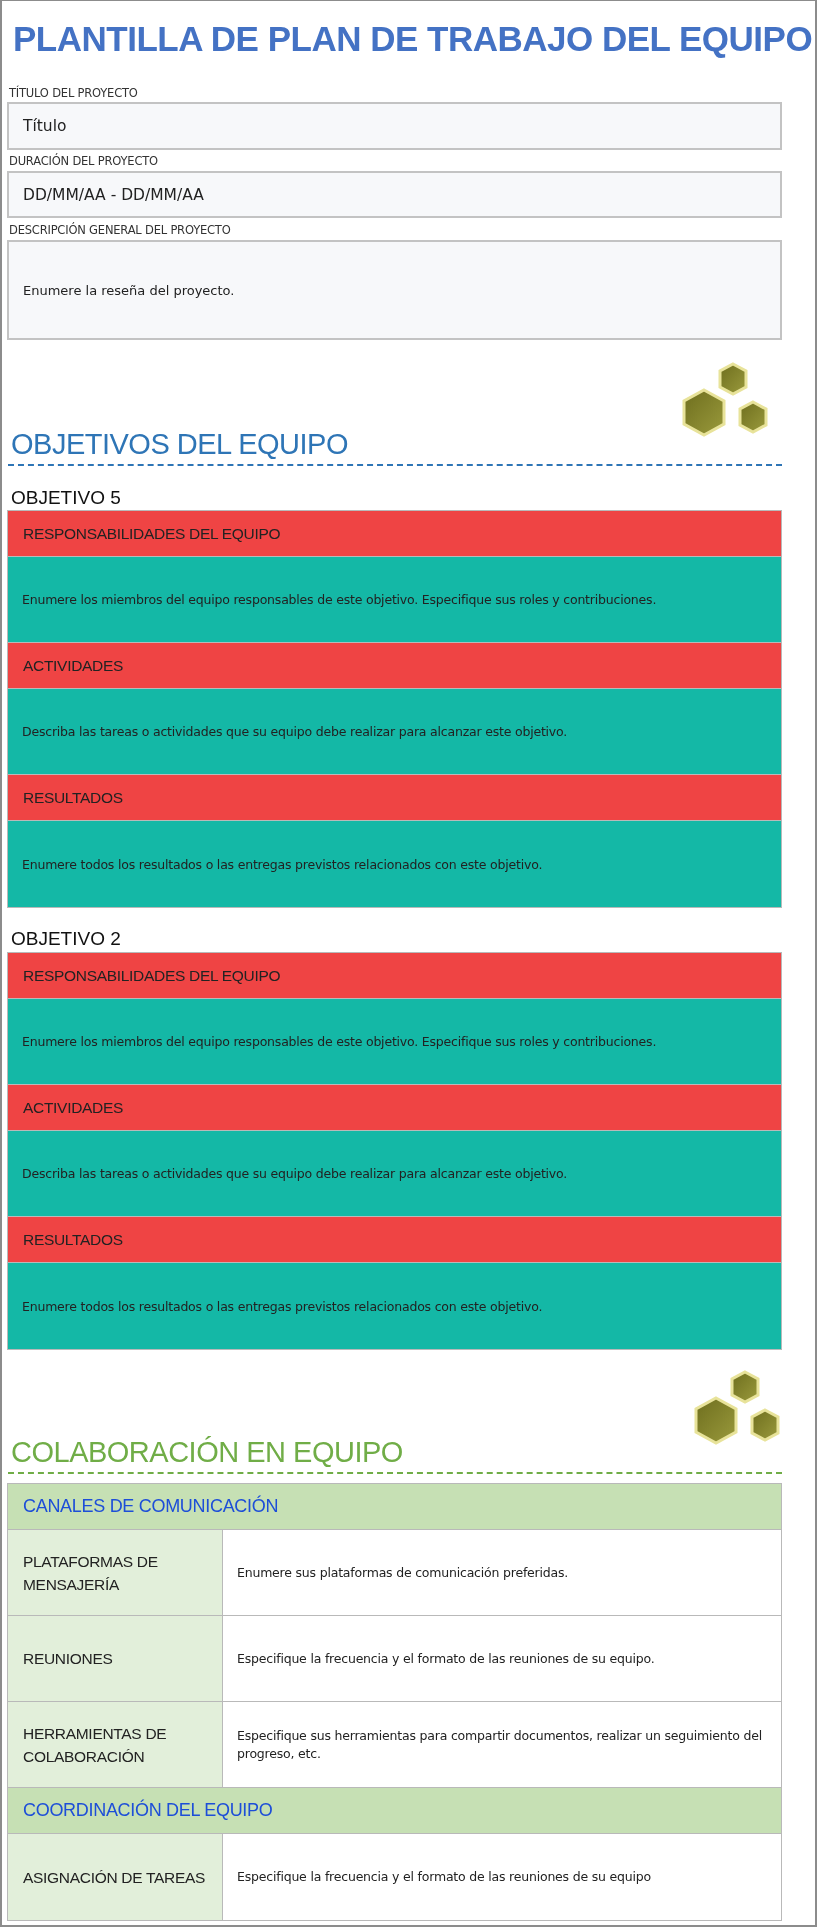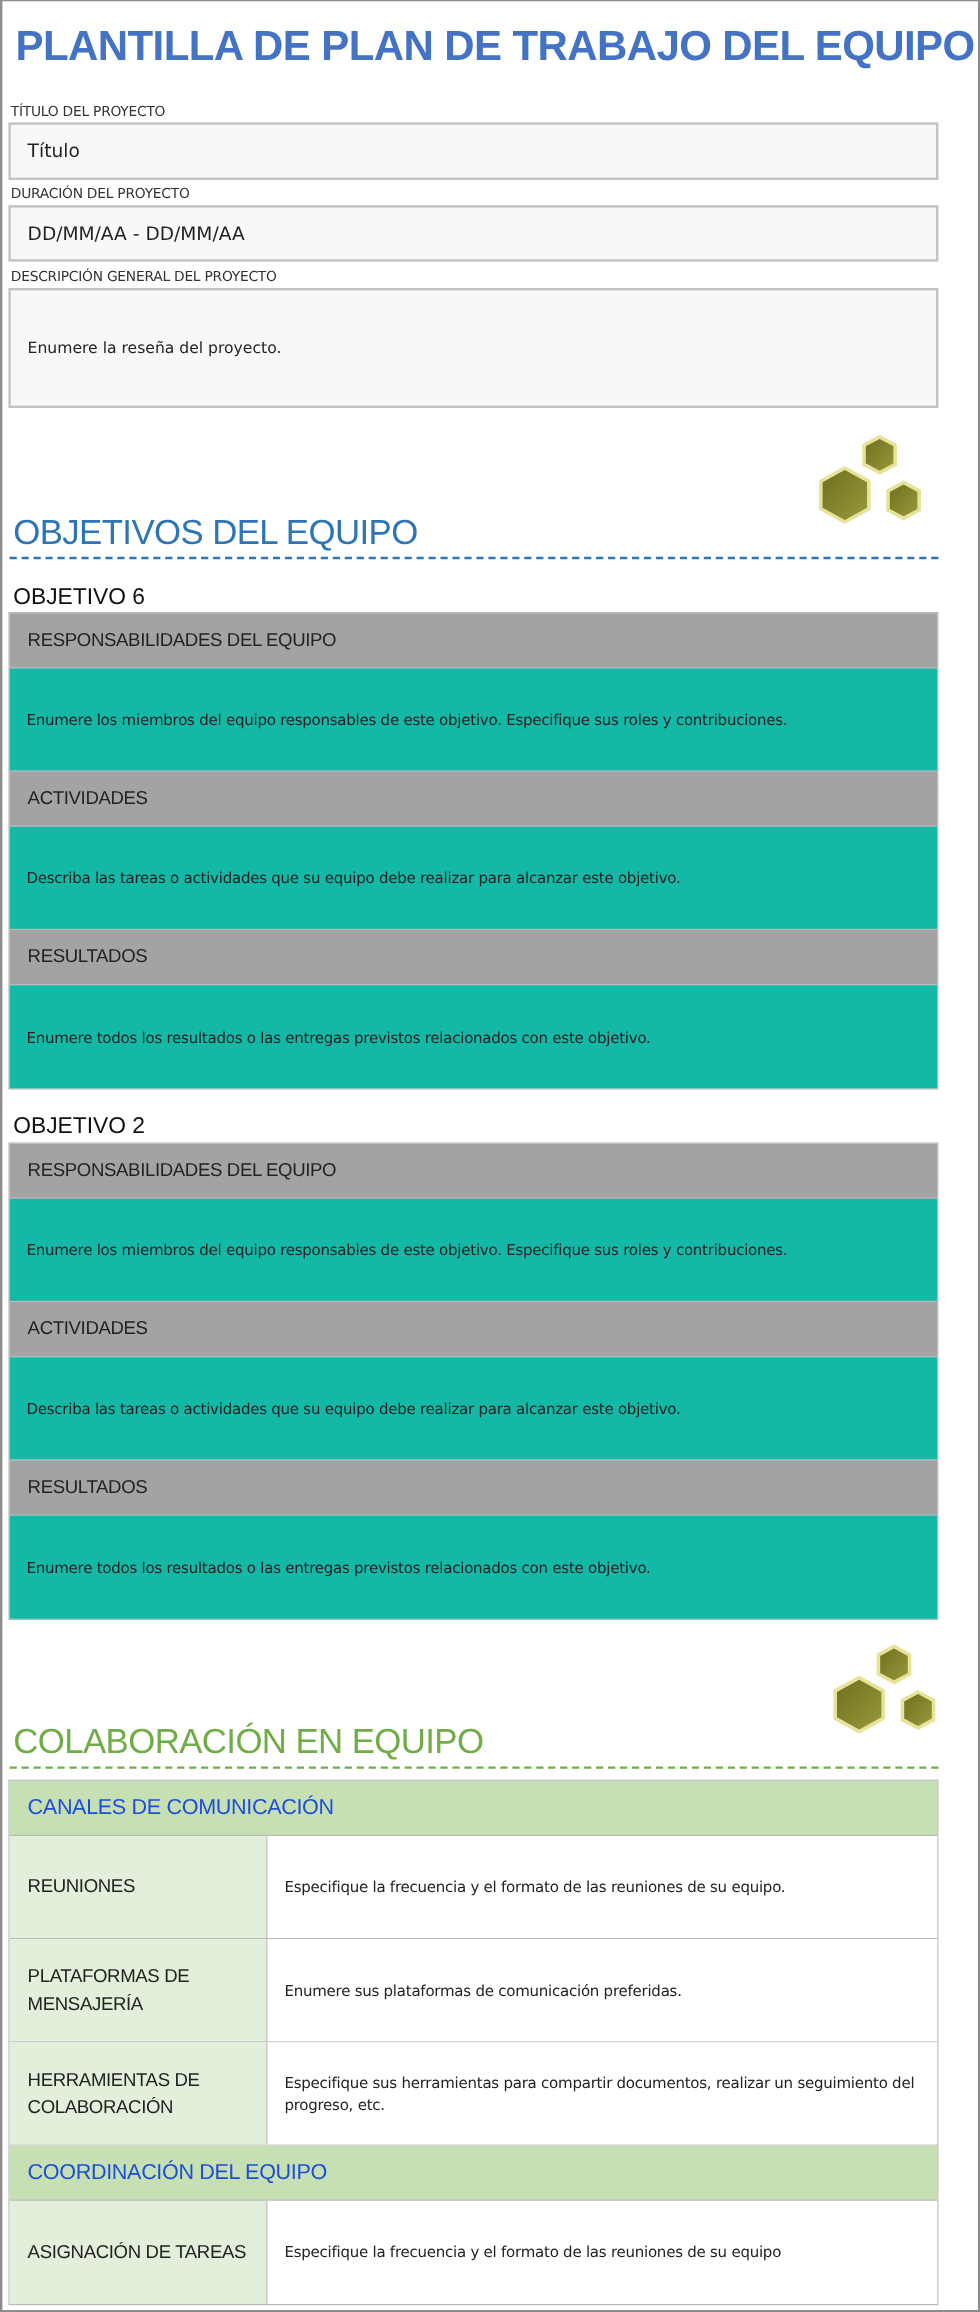--- a/index.html
+++ b/index.html
@@ -55,21 +55,21 @@
   .obj-title {
     position: absolute; left: 11px;
     font-size: 19px; color: #111; font-family: "Liberation Sans", sans-serif;
   }
 
   .obj-table {
     position: absolute; left: 7px; width: 775px;
     border: 1px solid #b9b9b9;
   }
   .obj-head {
-    height: 46px; background: #a3a3a3;
+    height: 46px; background: #ef4444;
     border-bottom: 1px solid #b9b9b9;
     display: flex; align-items: center; padding-left: 15px;
     font-size: 15.5px; color: #222; letter-spacing: -0.3px;
     font-family: "Liberation Sans", sans-serif;
   }
   .obj-body {
     height: 86px; background: #14b8a6;
     border-bottom: 1px solid #b9b9b9;
     display: flex; align-items: center; padding-left: 14px;
     font-size: 12.5px; color: #222; letter-spacing: -0.2px;
@@ -133,21 +133,21 @@
         <stop offset="1" stop-color="#9a9a3c"></stop>
     </linearGradient>
   </defs>
   <polygon points="57,2 70,9 70,25 57,32 44,25 44,9" fill="url(#hexg1)" stroke="#e8e39a" stroke-width="3"></polygon>
   <polygon points="28,28 48,39 48,62 28,73 8,62 8,39" fill="url(#hexg1)" stroke="#e8e39a" stroke-width="3"></polygon>
   <polygon points="77,40 90,47 90,63 77,70 64,63 64,47" fill="url(#hexg1)" stroke="#e8e39a" stroke-width="3"></polygon>
 </svg>
 <div class="section-title blue" style="top:428px;">OBJETIVOS DEL EQUIPO</div>
 <div class="section-rule blue" style="top:464px;"></div>
 
-<div class="obj-title" style="top:487px;">OBJETIVO 6</div>
+<div class="obj-title" style="top:487px;">OBJETIVO 5</div>
 <div class="obj-table" style="top:510px;">
   <div class="obj-head">RESPONSABILIDADES DEL EQUIPO</div>
   <div class="obj-body">
       <span>Enumere los miembros del equipo responsables de este objetivo. Especifique sus roles y contribuciones.</span>
     </div>
   <div class="obj-head">ACTIVIDADES</div>
   <div class="obj-body">
       <span>Describa las tareas o actividades que su equipo debe realizar para alcanzar este objetivo.</span>
     </div>
   <div class="obj-head">RESULTADOS</div>
@@ -182,32 +182,32 @@
   <polygon points="57,2 70,9 70,25 57,32 44,25 44,9" fill="url(#hexg2)" stroke="#e8e39a" stroke-width="3"></polygon>
   <polygon points="28,28 48,39 48,62 28,73 8,62 8,39" fill="url(#hexg2)" stroke="#e8e39a" stroke-width="3"></polygon>
   <polygon points="77,40 90,47 90,63 77,70 64,63 64,47" fill="url(#hexg2)" stroke="#e8e39a" stroke-width="3"></polygon>
 </svg>
 <div class="section-title green" style="top:1436px;">COLABORACIÓN EN EQUIPO</div>
 <div class="section-rule green" style="top:1472px;"></div>
 
 <div class="collab-table">
   <div class="collab-head">CANALES DE COMUNICACIÓN</div>
   <div class="collab-row">
+    <div class="collab-key">PLATAFORMAS DE MENSAJERÍA</div>
+    <div class="collab-val">
+        <span>Enumere sus plataformas de comunicación preferidas.</span>
+      </div>
+  </div>
+  <div class="collab-row">
     <div class="collab-key">REUNIONES</div>
     <div class="collab-val">
         <span>Especifique la frecuencia y el formato de las reuniones de su equipo.</span>
       </div>
   </div>
   <div class="collab-row">
-    <div class="collab-key">PLATAFORMAS DE MENSAJERÍA</div>
-    <div class="collab-val">
-        <span>Enumere sus plataformas de comunicación preferidas.</span>
-      </div>
-  </div>
-  <div class="collab-row">
     <div class="collab-key">HERRAMIENTAS DE COLABORACIÓN</div>
     <div class="collab-val">
         <span>Especifique sus herramientas para compartir documentos, realizar un seguimiento del progreso, etc.</span>
       </div>
   </div>
   <div class="collab-head">COORDINACIÓN DEL EQUIPO</div>
   <div class="collab-row">
     <div class="collab-key">ASIGNACIÓN DE TAREAS</div>
     <div class="collab-val">
         <span>Especifique la frecuencia y el formato de las reuniones de su equipo</span>

